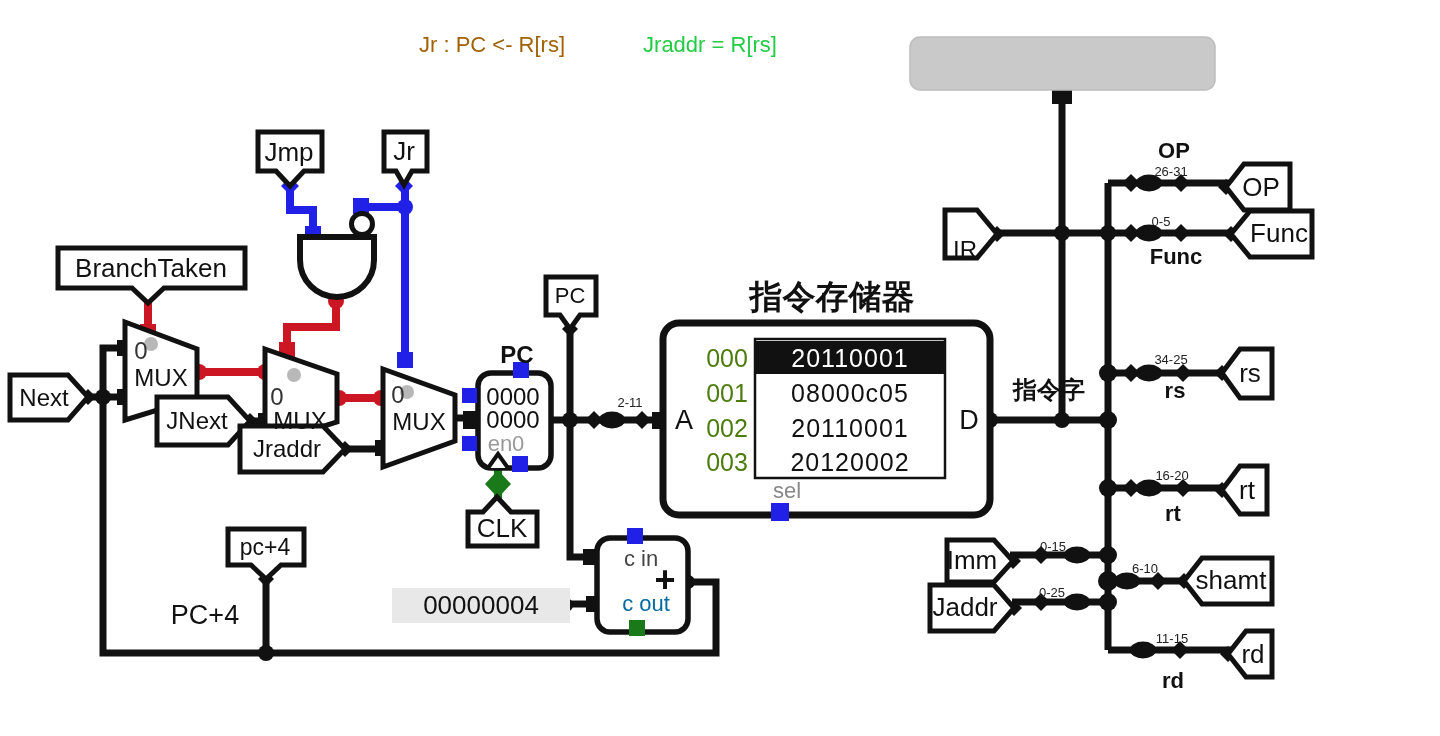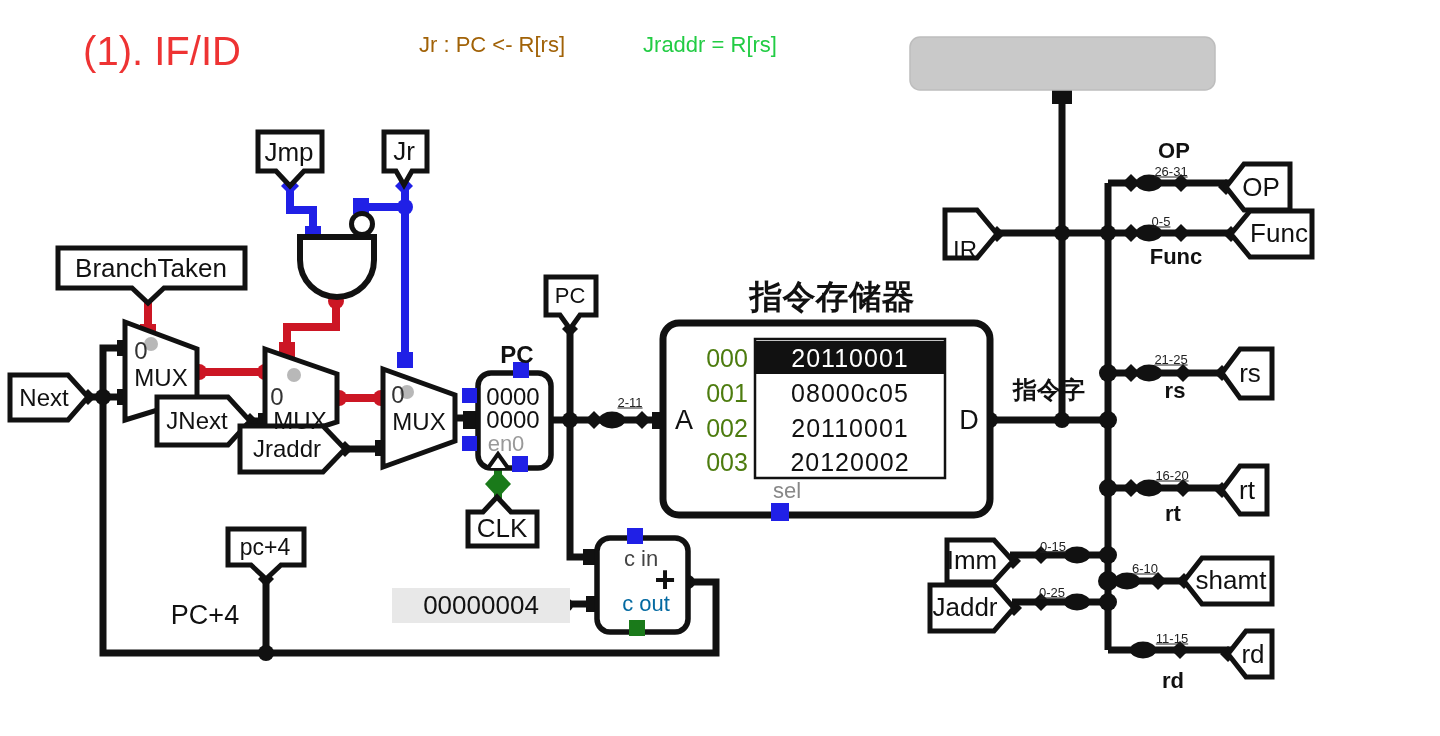--- a/index.html
+++ b/index.html
@@ -3,21 +3,21 @@
 <meta charset="utf-8">
 <style>
   html,body{margin:0;padding:0;background:#ffffff;}
   #stage{position:relative;width:1440px;height:736px;background:#ffffff;overflow:hidden;
          font-family:"Liberation Sans", sans-serif;}
   #wires{position:absolute;left:0;top:0;}
   .t{position:absolute;transform:translate(-50%,-50%);white-space:nowrap;color:#111;
      font-family:"Liberation Sans", sans-serif;line-height:1;}
   .bold{font-weight:bold;}
   .gray{color:#888;}
-  .small{font-size:13px;color:#222;text-decoration:underline;}
+  .small{font-size:13px;color:#222;}
   .tag{font-size:24px;}
   .ptag{font-size:26px;}
   .memval{font-size:25px;letter-spacing:1px;}
   .addr{color:#4d7c0f;font-size:25px;}
 </style>
 </head>
 <body>
 
 <div id="stage">
 
@@ -222,21 +222,20 @@
     <polygon points="930,585 994,585 1014,608 994,631 930,631"></polygon>
     <polygon points="1290,164 1244,164 1226,187 1244,210 1290,210"></polygon>
     <polygon points="1312,211 1250,211 1231,234 1250,257 1312,257"></polygon>
     <polygon points="1272,349 1240,349 1222,373 1240,398 1272,398"></polygon>
     <polygon points="1267,466 1240,466 1222,490 1240,514 1267,514"></polygon>
     <polygon points="1272,558 1202,558 1184,581 1202,604 1272,604"></polygon>
     <polygon points="1272,631 1246,631 1228,654 1246,677 1272,677"></polygon>
   </g>
 </svg>
 
-<div class="t bold" style="left:162px;top:51px;font-size:40px;color:#ee3333;font-weight:normal;">(1). IF/ID</div>
 <div class="t" style="left:492px;top:45px;font-size:22px;color:#a16207;">Jr : PC &lt;- R[rs]</div>
 <div class="t" style="left:710px;top:45px;font-size:22px;color:#22cc44;">Jraddr = R[rs]</div>
 
 <div class="t bold" style="left:832px;top:296px;font-size:33px;">指令存储器</div>
 <div class="t addr" style="left:727px;top:358px;">000</div>
 <div class="t addr" style="left:727px;top:393px;">001</div>
 <div class="t addr" style="left:727px;top:428px;">002</div>
 <div class="t addr" style="left:727px;top:462px;">003</div>
 <div class="t memval" style="left:850px;top:358px;color:#fff;">20110001</div>
 <div class="t memval" style="left:850px;top:393px;">08000c05</div>
@@ -250,21 +249,21 @@
 <div class="t bold" style="left:517px;top:355px;font-size:24px;">PC</div>
 <div class="t" style="left:205px;top:615px;font-size:27px;">PC+4</div>
 <div class="t bold" style="left:1174px;top:151px;font-size:22px;">OP</div>
 <div class="t bold" style="left:1176px;top:257px;font-size:22px;">Func</div>
 <div class="t bold" style="left:1175px;top:391px;font-size:22px;">rs</div>
 <div class="t bold" style="left:1173px;top:514px;font-size:22px;">rt</div>
 <div class="t bold" style="left:1173px;top:681px;font-size:22px;">rd</div>
 
 <div class="t small" style="left:1171px;top:171px;">26-31</div>
 <div class="t small" style="left:1161px;top:221px;">0-5</div>
-<div class="t small" style="left:1171px;top:359px;">21-25</div>
+<div class="t small" style="left:1171px;top:359px;">34-25</div>
 <div class="t small" style="left:1172px;top:475px;">16-20</div>
 <div class="t small" style="left:1053px;top:546px;">0-15</div>
 <div class="t small" style="left:1145px;top:568px;">6-10</div>
 <div class="t small" style="left:1052px;top:592px;">0-25</div>
 <div class="t small" style="left:1172px;top:638px;">11-15</div>
 <div class="t small" style="left:630px;top:402px;">2-11</div>
 
 <div class="t tag" style="left:44px;top:398px;">Next</div>
 <div class="t tag" style="left:197px;top:421px;">JNext</div>
 <div class="t tag" style="left:287px;top:449px;">Jraddr</div>

